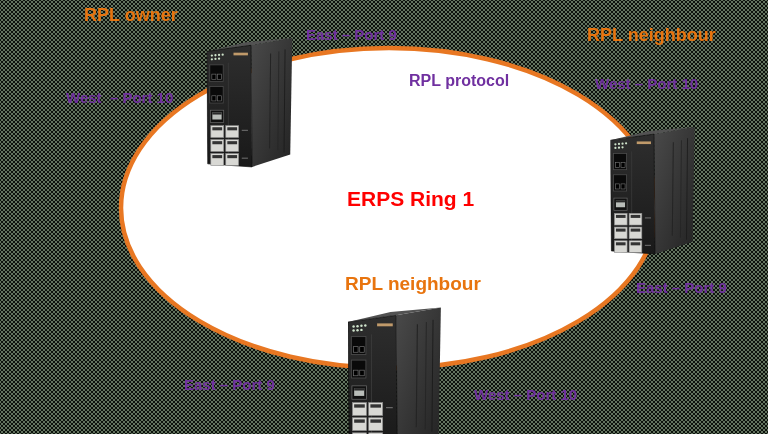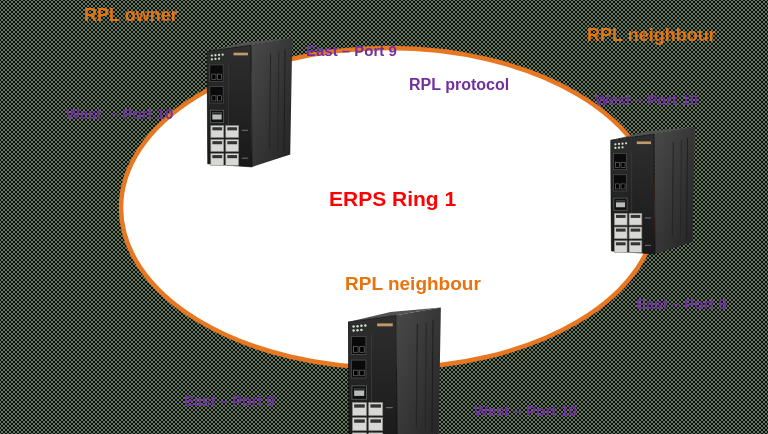--- a/index.html
+++ b/index.html
@@ -20,26 +20,26 @@
   .sw-owner{left:206px;top:37px;width:88px;height:132px;}
   .sw-neighbour{left:608px;top:126px;width:90px;height:130px;}
   .sw-transfer{left:348px;top:306px;width:94px;height:144px;}
   .lbl{
     position:absolute;
     font-weight:bold;
     white-space:pre;
     line-height:1.1;
   }
   .role{color:#E8740E;font-size:18px;}
-  .port{color:#7030A0;font-size:15px;margin-top:16px;}
+  .port{color:#7030A0;font-size:15px;}
   .lbl-owner{left:84px;top:6px;border-radius:9px;}
   .lbl-neighbour{left:587px;top:12px;margin-top:14px;}
   .lbl-transfer{left:345px;top:274px;font-size:19px;}
-  .lbl-title{left:329px;top:187px;color:#FF0000;font-size:21px;}
-  .lbl-protocol{left:409px;top:60px;font-size:16px;}
+  .lbl-title{left:347px;top:187px;color:#FF0000;font-size:21px;}
+  .lbl-protocol{left:409px;top:72px;font-size:16px;}
   .lbl-east-top{left:306px;top:27px;}
   .lbl-west-left{left:66px;top:90px;}
   .lbl-west-right{left:595px;top:76px;}
   .lbl-east-right{left:636px;top:280px;}
   .lbl-east-bottom{left:184px;top:377px;}
   .lbl-west-bottom{left:474px;top:387px;}
 </style>
 </head>
 <body>
 

